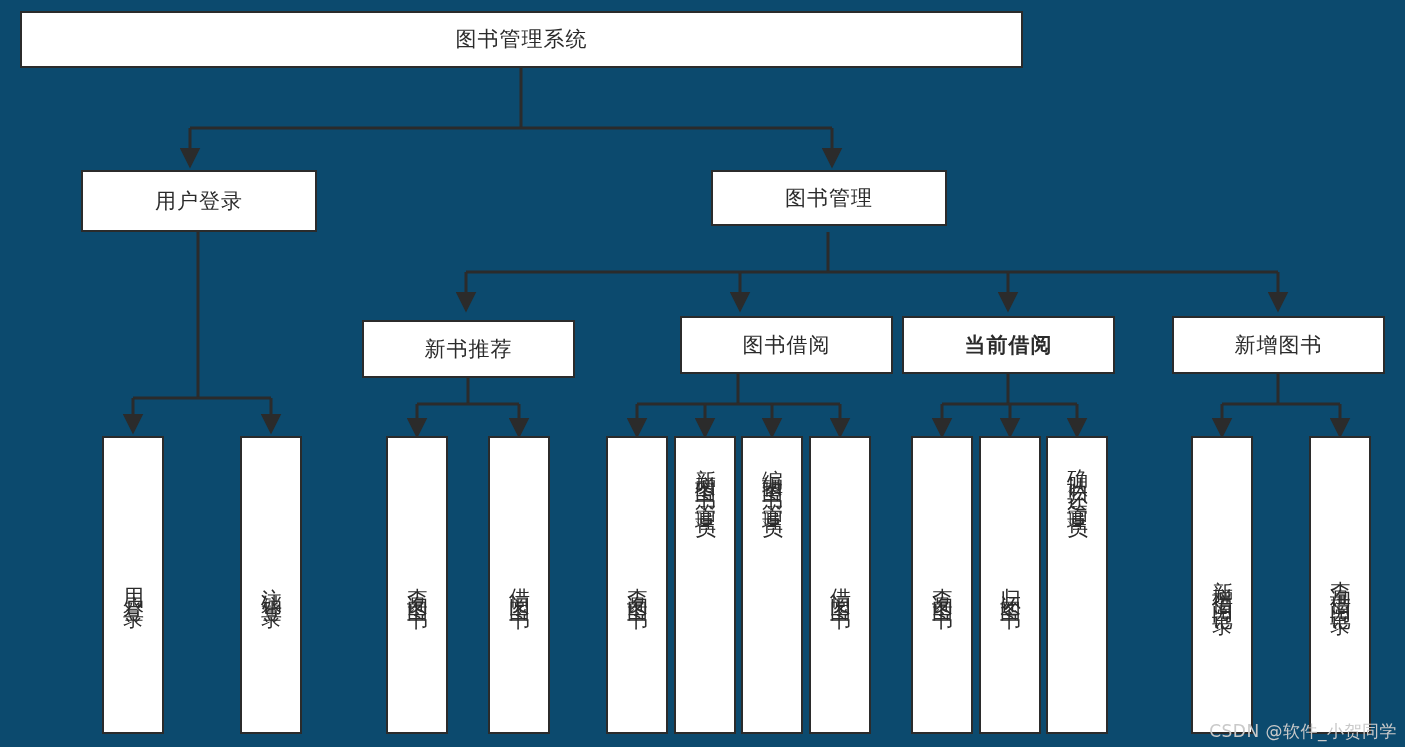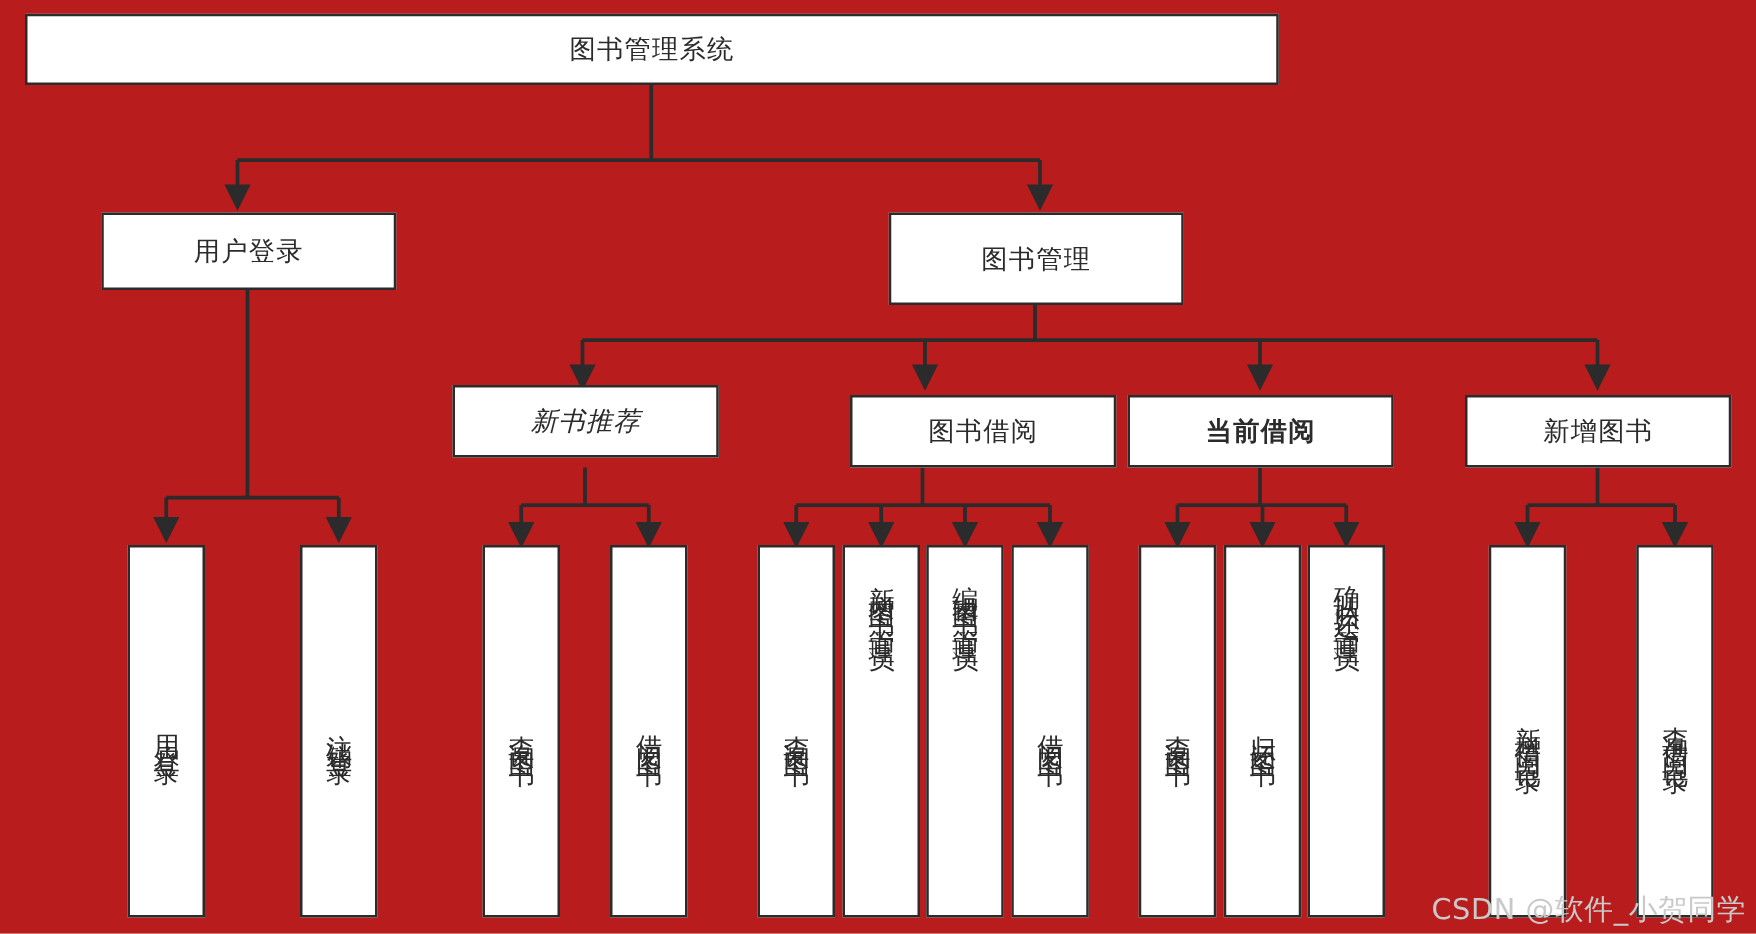--- a/index.html
+++ b/index.html
@@ -1,17 +1,17 @@
 <!DOCTYPE html>
 <html><head>
 <meta charset="utf-8">
 <style>
   html,body{margin:0;padding:0;background:#ffffff;}
   body{font-family:"DejaVu Sans","Liberation Sans",sans-serif;}
-  #stage{position:relative;width:1405px;height:747px;background:#b91c1c;overflow:hidden;}
+  #stage{position:relative;width:1405px;height:747px;background:#0c4a6e;overflow:hidden;}
 
   .node{
     position:absolute;
     box-sizing:border-box;
     border:2px solid #2b2b2b;
     background:#ffffff;
     display:flex;
     align-items:center;
     justify-content:center;
     color:#2b2b2b;
@@ -34,21 +34,21 @@
     white-space:nowrap;
   }
   .node.vert.center{align-items:center;padding-top:0;}
 
   svg#wires{position:absolute;left:0;top:0;width:1405px;height:747px;overflow:visible;}
 
   #watermark{
     position:absolute;
     right:8px;
     bottom:4px;
-    font-size:23px;
+    font-size:17px;
     color:#c9c9c9;
     letter-spacing:0.5px;
     white-space:nowrap;
   }
 </style>
 </head>
 <body>
 
 <div id="stage">
 
@@ -102,25 +102,25 @@
     </g>
   </svg>
 
   <div class="node" style="left:20px;top:11px;width:1003px;height:57px;">
     <span class="lbl">图书管理系统</span>
   </div>
 
   <div class="node" style="left:81px;top:170px;width:236px;height:62px;">
     <span class="lbl">用户登录</span>
   </div>
-  <div class="node" style="left:711px;top:170px;width:236px;height:74px;">
+  <div class="node" style="left:711px;top:170px;width:236px;height:56px;">
     <span class="lbl">图书管理</span>
   </div>
 
-  <div class="node" style="left:362px;top:308px;width:213px;height:58px;font-style:italic;">
+  <div class="node" style="left:362px;top:320px;width:213px;height:58px;">
     <span class="lbl">新书推荐</span>
   </div>
   <div class="node" style="left:632px;top:316px;width:213px;height:58px;margin-left:48px;">
     <span class="lbl">图书借阅</span>
   </div>
   <div class="node" style="left:902px;top:316px;width:213px;height:58px;font-weight:bold;">
     <span class="lbl">当前借阅</span>
   </div>
   <div class="node" style="left:1172px;top:316px;width:213px;height:58px;">
     <span class="lbl">新增图书</span>

